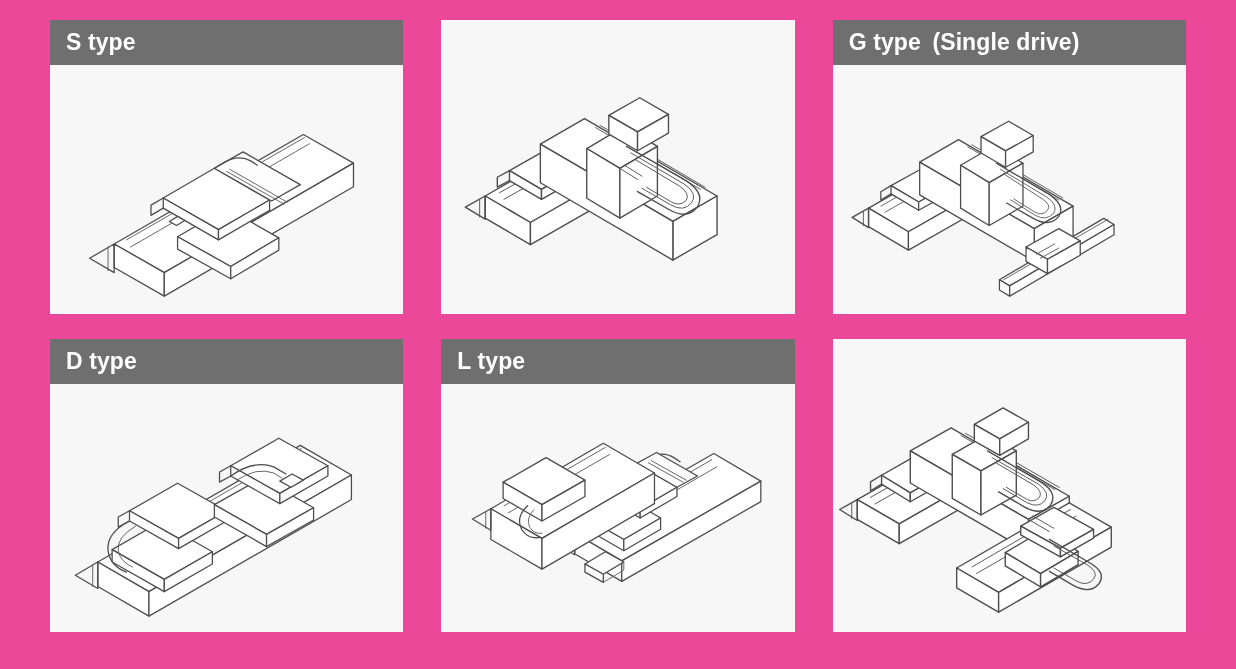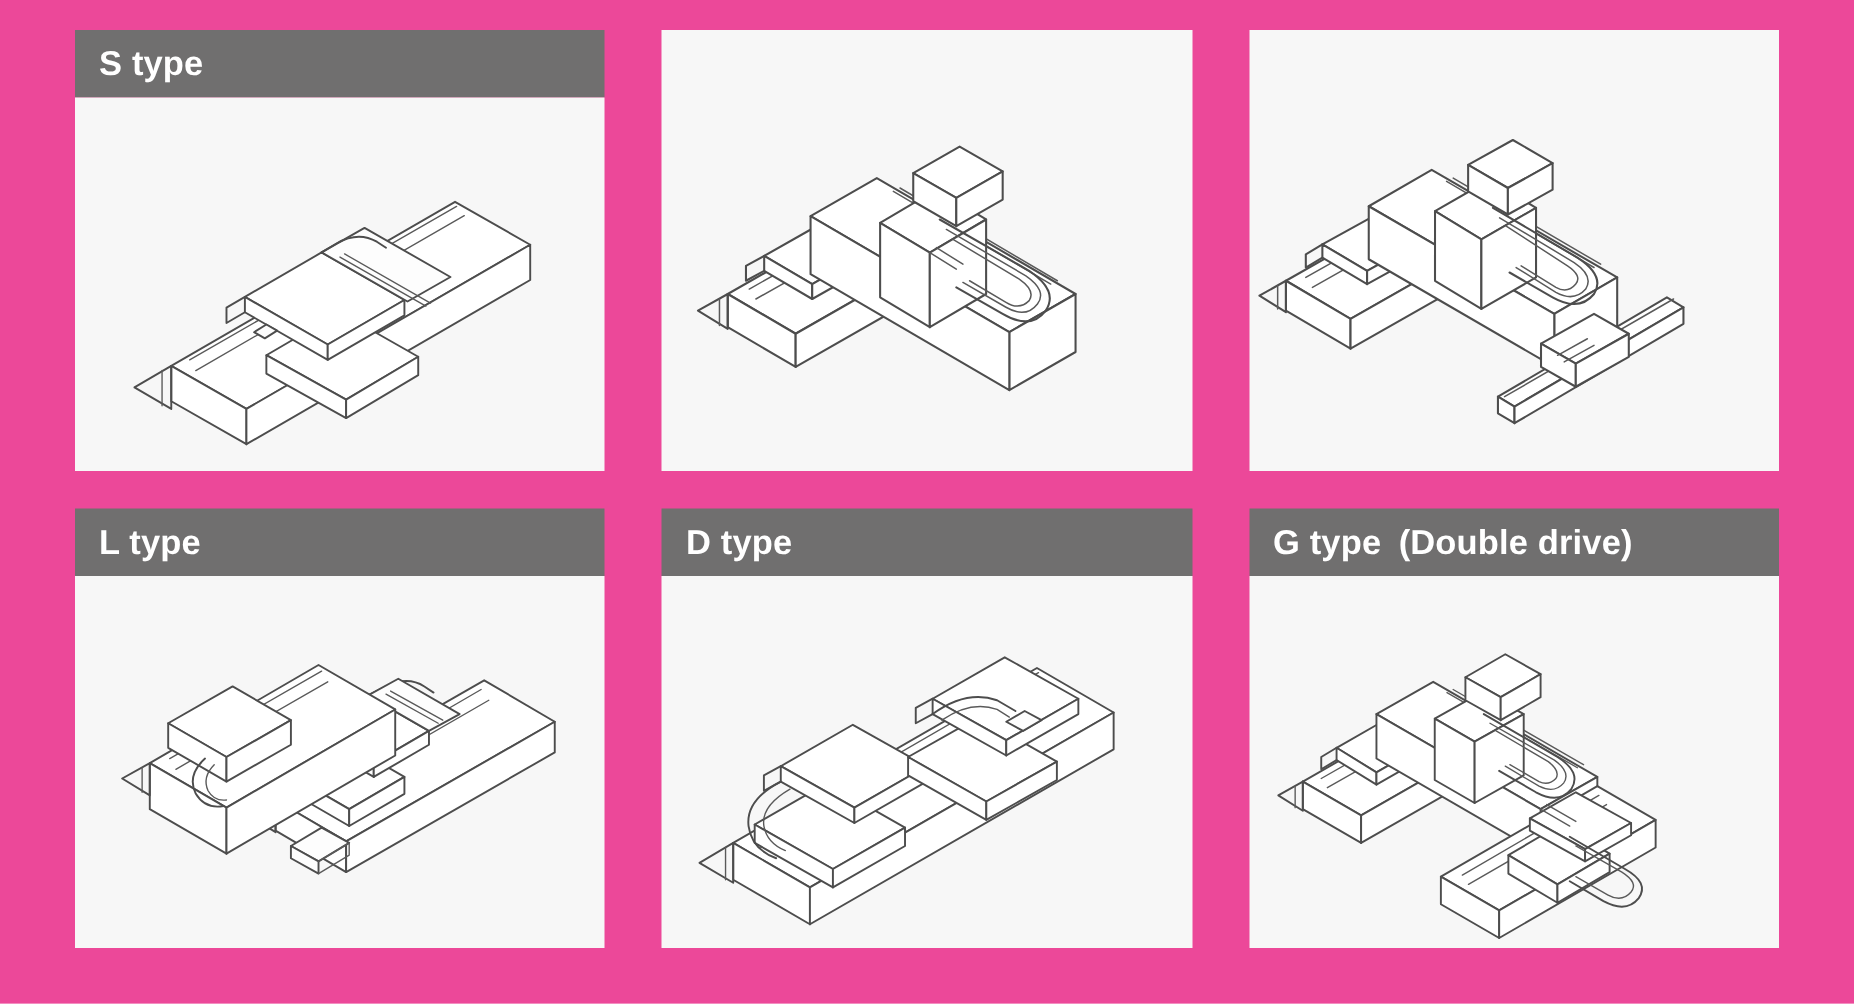--- a/index.html
+++ b/index.html
@@ -181,20 +181,23 @@
           <path class="ln-thin" d="M172,109 L220,137 Q233,146 227,154 Q220,163 208,156 L182,141"></path>
           <path class="ln-thin" d="M176,115 L216,139 Q226,146 222,152 Q216,158 208,153 L186,140"></path>
 
           <polyline class="ln-thin" points="162,123 178,133"></polyline>
           <polyline class="ln-thin" points="166,120 182,130"></polyline>
         </svg>
       </div>
     </div>
 
     <div class="panel">
+      <div class="panel-header">
+        <span class="panel-title">G type (Single drive)</span>
+      </div>
       <div class="panel-body">
         <svg viewBox="0 0 320 243" preserveAspectRatio="xMidYMid meet">
 
           <polygon class="ln" points="22,140 124,82 163,105 61,163"></polygon>
           <polygon class="ln" points="22,140 22,158 61,181 61,163"></polygon>
           <polygon class="ln" points="61,163 163,105 163,123 61,181"></polygon>
           <polyline class="ln-thin" points="34,138 126,86"></polyline>
           <polyline class="ln-thin" points="38,144 130,92"></polyline>
           <polyline class="ln-open" points="22,140 6,149 22,159 22,140"></polyline>
           <polyline class="ln-thin" points="17,143 17,157"></polyline>
@@ -231,20 +234,64 @@
           <polygon class="ln" points="176,178 176,192 197,204 197,190"></polygon>
           <polygon class="ln" points="197,190 229,172 229,186 197,204"></polygon>
           <polyline class="ln-thin" points="186,185 204,175"></polyline>
           <polyline class="ln-thin" points="190,189 208,179"></polyline>
         </svg>
       </div>
     </div>
 
     <div class="panel">
       <div class="panel-header">
+        <span class="panel-title">D type</span>
+      </div>
+      <div class="panel-body">
+        <svg viewBox="0 0 320 243" preserveAspectRatio="xMidYMid meet">
+
+          <polygon class="ln" points="34,174 232,60 282,89 84,203"></polygon>
+          <polygon class="ln" points="34,174 34,198 84,227 84,203"></polygon>
+          <polygon class="ln" points="84,203 282,89 282,113 84,227"></polygon>
+          <polyline class="ln-thin" points="48,170 233,63"></polyline>
+          <polyline class="ln-thin" points="52,177 238,70"></polyline>
+          <polyline class="ln-open" points="34,174 12,187 34,200 34,174"></polyline>
+          <polyline class="ln-thin" points="29,177 29,198"></polyline>
+
+          <polygon class="ln" points="48,162 95,135 146,164 99,191"></polygon>
+          <polygon class="ln" points="48,162 48,174 99,203 99,191"></polygon>
+          <polygon class="ln" points="99,191 146,164 146,176 99,203"></polygon>
+
+          <polygon class="ln" points="65,124 112,97 160,124 113,151"></polygon>
+          <polygon class="ln" points="65,124 65,134 113,161 113,151"></polygon>
+          <polygon class="ln" points="113,151 160,124 160,134 113,161"></polygon>
+          <polyline class="ln-open" points="65,124 54,130 54,140 65,134"></polyline>
+
+          <path class="ln-open" d="M65,134 Q42,146 44,163 Q46,178 62,184"></path>
+          <path class="ln-thin" d="M71,139 Q52,150 54,163 Q56,174 68,179"></path>
+
+          <polygon class="ln" points="148,118 194,92 245,121 199,147"></polygon>
+          <polygon class="ln" points="148,118 148,130 199,159 199,147"></polygon>
+          <polygon class="ln" points="199,147 245,121 245,133 199,159"></polygon>
+
+          <polygon class="ln" points="164,80 211,53 259,80 212,107"></polygon>
+          <polygon class="ln" points="164,80 164,90 212,117 212,107"></polygon>
+          <polygon class="ln" points="212,107 259,80 259,90 212,117"></polygon>
+          <polyline class="ln-open" points="164,80 153,86 153,96 164,90"></polyline>
+
+          <path class="ln-open" d="M164,90 Q186,74 206,81 L218,88"></path>
+          <path class="ln-thin" d="M170,94 Q189,81 206,87 L214,92"></path>
+
+          <polygon class="ln-f" points="212,95 224,88 235,94 223,101"></polygon>
+        </svg>
+      </div>
+    </div>
+
+    <div class="panel">
+      <div class="panel-header">
         <span class="panel-title">L type</span>
       </div>
       <div class="panel-body">
         <svg viewBox="0 0 320 243" preserveAspectRatio="xMidYMid meet">
 
           <polygon class="ln" points="118,146 254,68 300,95 164,173"></polygon>
           <polygon class="ln" points="118,146 118,166 164,193 164,173"></polygon>
           <polygon class="ln" points="164,173 300,95 300,115 164,193"></polygon>
           <polyline class="ln-thin" points="130,145 252,74"></polyline>
           <polyline class="ln-thin" points="134,152 257,81"></polyline>
@@ -280,67 +327,20 @@
           <path class="ln-thin" d="M78,123 Q70,131 74,140 Q78,147 86,146"></path>
 
           <polygon class="ln-f" points="128,176 148,164 166,174 146,186"></polygon>
           <polygon class="ln-f" points="128,176 128,184 146,194 146,186"></polygon>
           <polyline class="ln-thin" points="146,186 166,174 166,182 146,194"></polyline>
         </svg>
       </div>
     </div>
 
     <div class="panel">
-      <div class="panel-header">
-        <span class="panel-title">D type</span>
-      </div>
-      <div class="panel-body">
-        <svg viewBox="0 0 320 243" preserveAspectRatio="xMidYMid meet">
-
-          <polygon class="ln" points="34,174 232,60 282,89 84,203"></polygon>
-          <polygon class="ln" points="34,174 34,198 84,227 84,203"></polygon>
-          <polygon class="ln" points="84,203 282,89 282,113 84,227"></polygon>
-          <polyline class="ln-thin" points="48,170 233,63"></polyline>
-          <polyline class="ln-thin" points="52,177 238,70"></polyline>
-          <polyline class="ln-open" points="34,174 12,187 34,200 34,174"></polyline>
-          <polyline class="ln-thin" points="29,177 29,198"></polyline>
-
-          <polygon class="ln" points="48,162 95,135 146,164 99,191"></polygon>
-          <polygon class="ln" points="48,162 48,174 99,203 99,191"></polygon>
-          <polygon class="ln" points="99,191 146,164 146,176 99,203"></polygon>
-
-          <polygon class="ln" points="65,124 112,97 160,124 113,151"></polygon>
-          <polygon class="ln" points="65,124 65,134 113,161 113,151"></polygon>
-          <polygon class="ln" points="113,151 160,124 160,134 113,161"></polygon>
-          <polyline class="ln-open" points="65,124 54,130 54,140 65,134"></polyline>
-
-          <path class="ln-open" d="M65,134 Q42,146 44,163 Q46,178 62,184"></path>
-          <path class="ln-thin" d="M71,139 Q52,150 54,163 Q56,174 68,179"></path>
-
-          <polygon class="ln" points="148,118 194,92 245,121 199,147"></polygon>
-          <polygon class="ln" points="148,118 148,130 199,159 199,147"></polygon>
-          <polygon class="ln" points="199,147 245,121 245,133 199,159"></polygon>
-
-          <polygon class="ln" points="164,80 211,53 259,80 212,107"></polygon>
-          <polygon class="ln" points="164,80 164,90 212,117 212,107"></polygon>
-          <polygon class="ln" points="212,107 259,80 259,90 212,117"></polygon>
-          <polyline class="ln-open" points="164,80 153,86 153,96 164,90"></polyline>
-
-          <path class="ln-open" d="M164,90 Q186,74 206,81 L218,88"></path>
-          <path class="ln-thin" d="M170,94 Q189,81 206,87 L214,92"></path>
-
-          <polygon class="ln-f" points="212,95 224,88 235,94 223,101"></polygon>
-        </svg>
-      </div>
-    </div>
-
-    <div class="panel">
-      <div class="panel-header">
-        <span class="panel-title">G type (Double drive)</span>
-      </div>
       <div class="panel-body">
         <svg viewBox="0 0 320 243" preserveAspectRatio="xMidYMid meet">
 
           <polygon class="ln" points="22,134 120,78 158,100 60,156"></polygon>
           <polygon class="ln" points="22,134 22,152 60,174 60,156"></polygon>
           <polygon class="ln" points="60,156 158,100 158,118 60,174"></polygon>
           <polyline class="ln-thin" points="34,132 122,82"></polyline>
           <polyline class="ln-thin" points="38,138 126,88"></polyline>
           <polyline class="ln-open" points="22,134 6,143 22,153 22,134"></polyline>
           <polyline class="ln-thin" points="17,137 17,151"></polyline>

